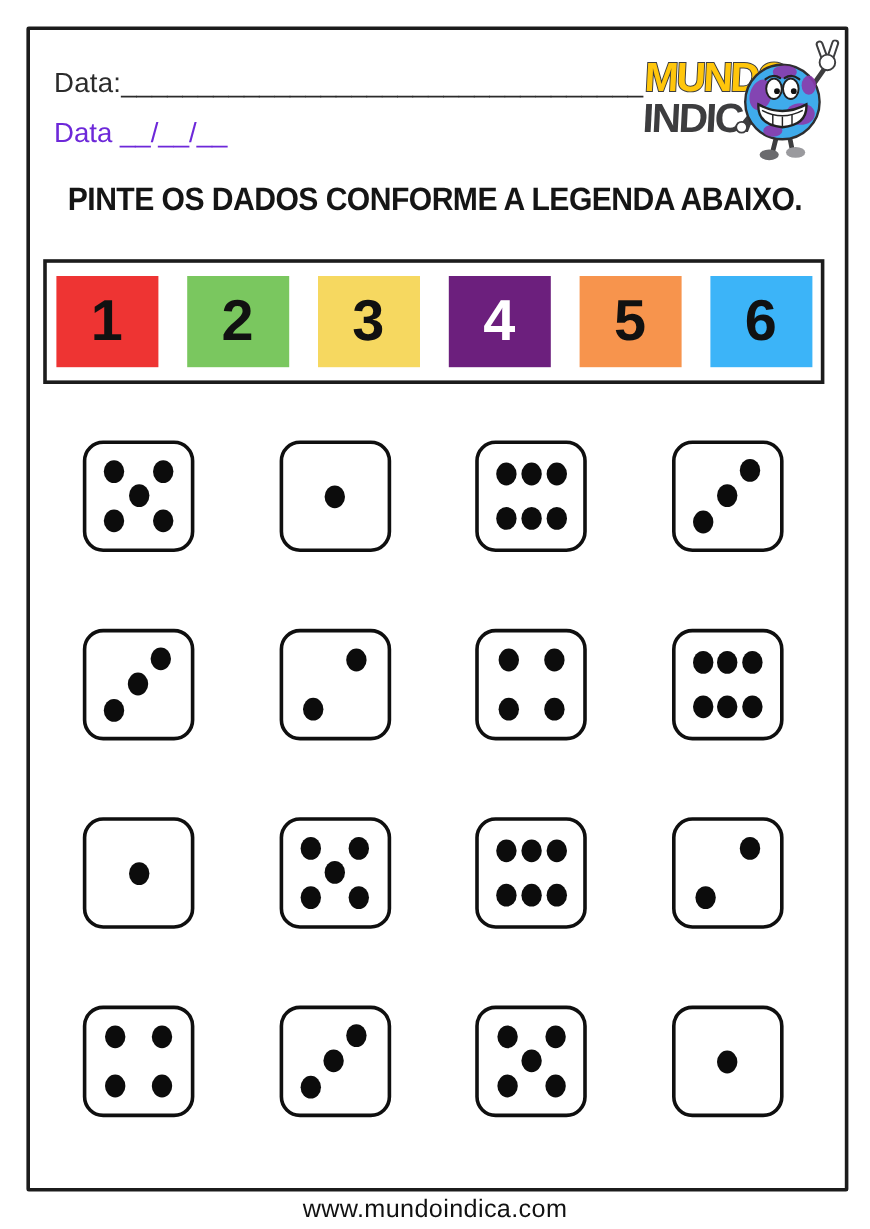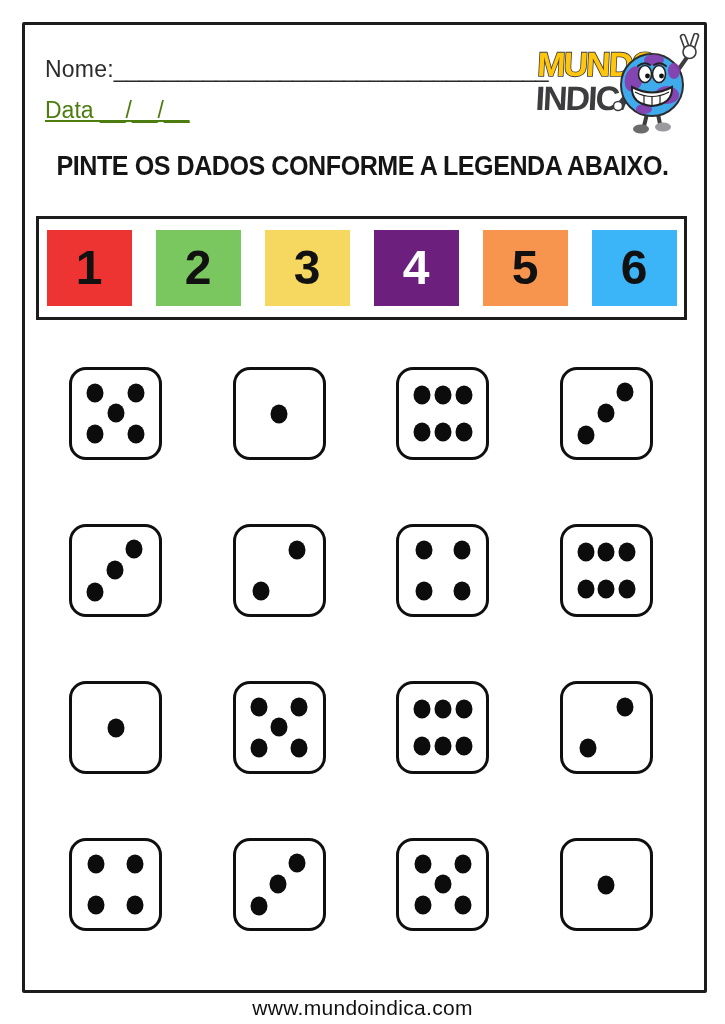--- a/index.html
+++ b/index.html
@@ -12,23 +12,22 @@
     position:absolute;left:22px;top:22px;width:685px;height:971px;
     border:3px solid #1c1c1c;border-radius:2px;box-sizing:border-box;
     background:#ffffff;
   }
   .name-row{
     position:absolute;left:45px;top:56px;font-size:23px;color:#2b2b2b;
     letter-spacing:0.2px;white-space:nowrap;
   }
   .name-row .line{letter-spacing:0;}
   .date-row{
-    position:absolute;left:45px;top:97px;font-size:23px;color:#4d7c0f;
+    position:absolute;left:45px;top:97px;font-size:23px;color:#6d28d9;
     white-space:nowrap;
-    text-decoration:underline;
   }
   .logo{position:absolute;left:533px;top:33px;width:175px;height:102px;}
   .worksheet-title{
     position:absolute;left:0;top:151px;width:100%;text-align:center;
     font-size:27px;font-weight:700;color:#151515;letter-spacing:-0.5px;
     transform:scaleX(0.93);
   }
   .legend-box{
     position:absolute;left:36px;top:216px;width:651px;height:104px;
     border:3px solid #1c1c1c;box-sizing:border-box;background:#fff;
@@ -59,21 +58,21 @@
     position:absolute;left:0;top:996px;width:100%;text-align:center;
     font-size:21px;color:#111;letter-spacing:0.3px;
   }
 </style>
 </head>
 <body>
 
 <div class="page-border"></div>
 
 <div class="name-row">
-  <span>Nome:</span><span class="line">__________________________________</span>
+  <span>Data:</span><span class="line">__________________________________</span>
 </div>
 
 <div class="date-row">
   <span>Data __/__/__</span>
 </div>
 
 <div class="logo">
   <svg width="175" height="102" viewBox="0 0 175 102">
 
     <g transform="skewX(-3)">

